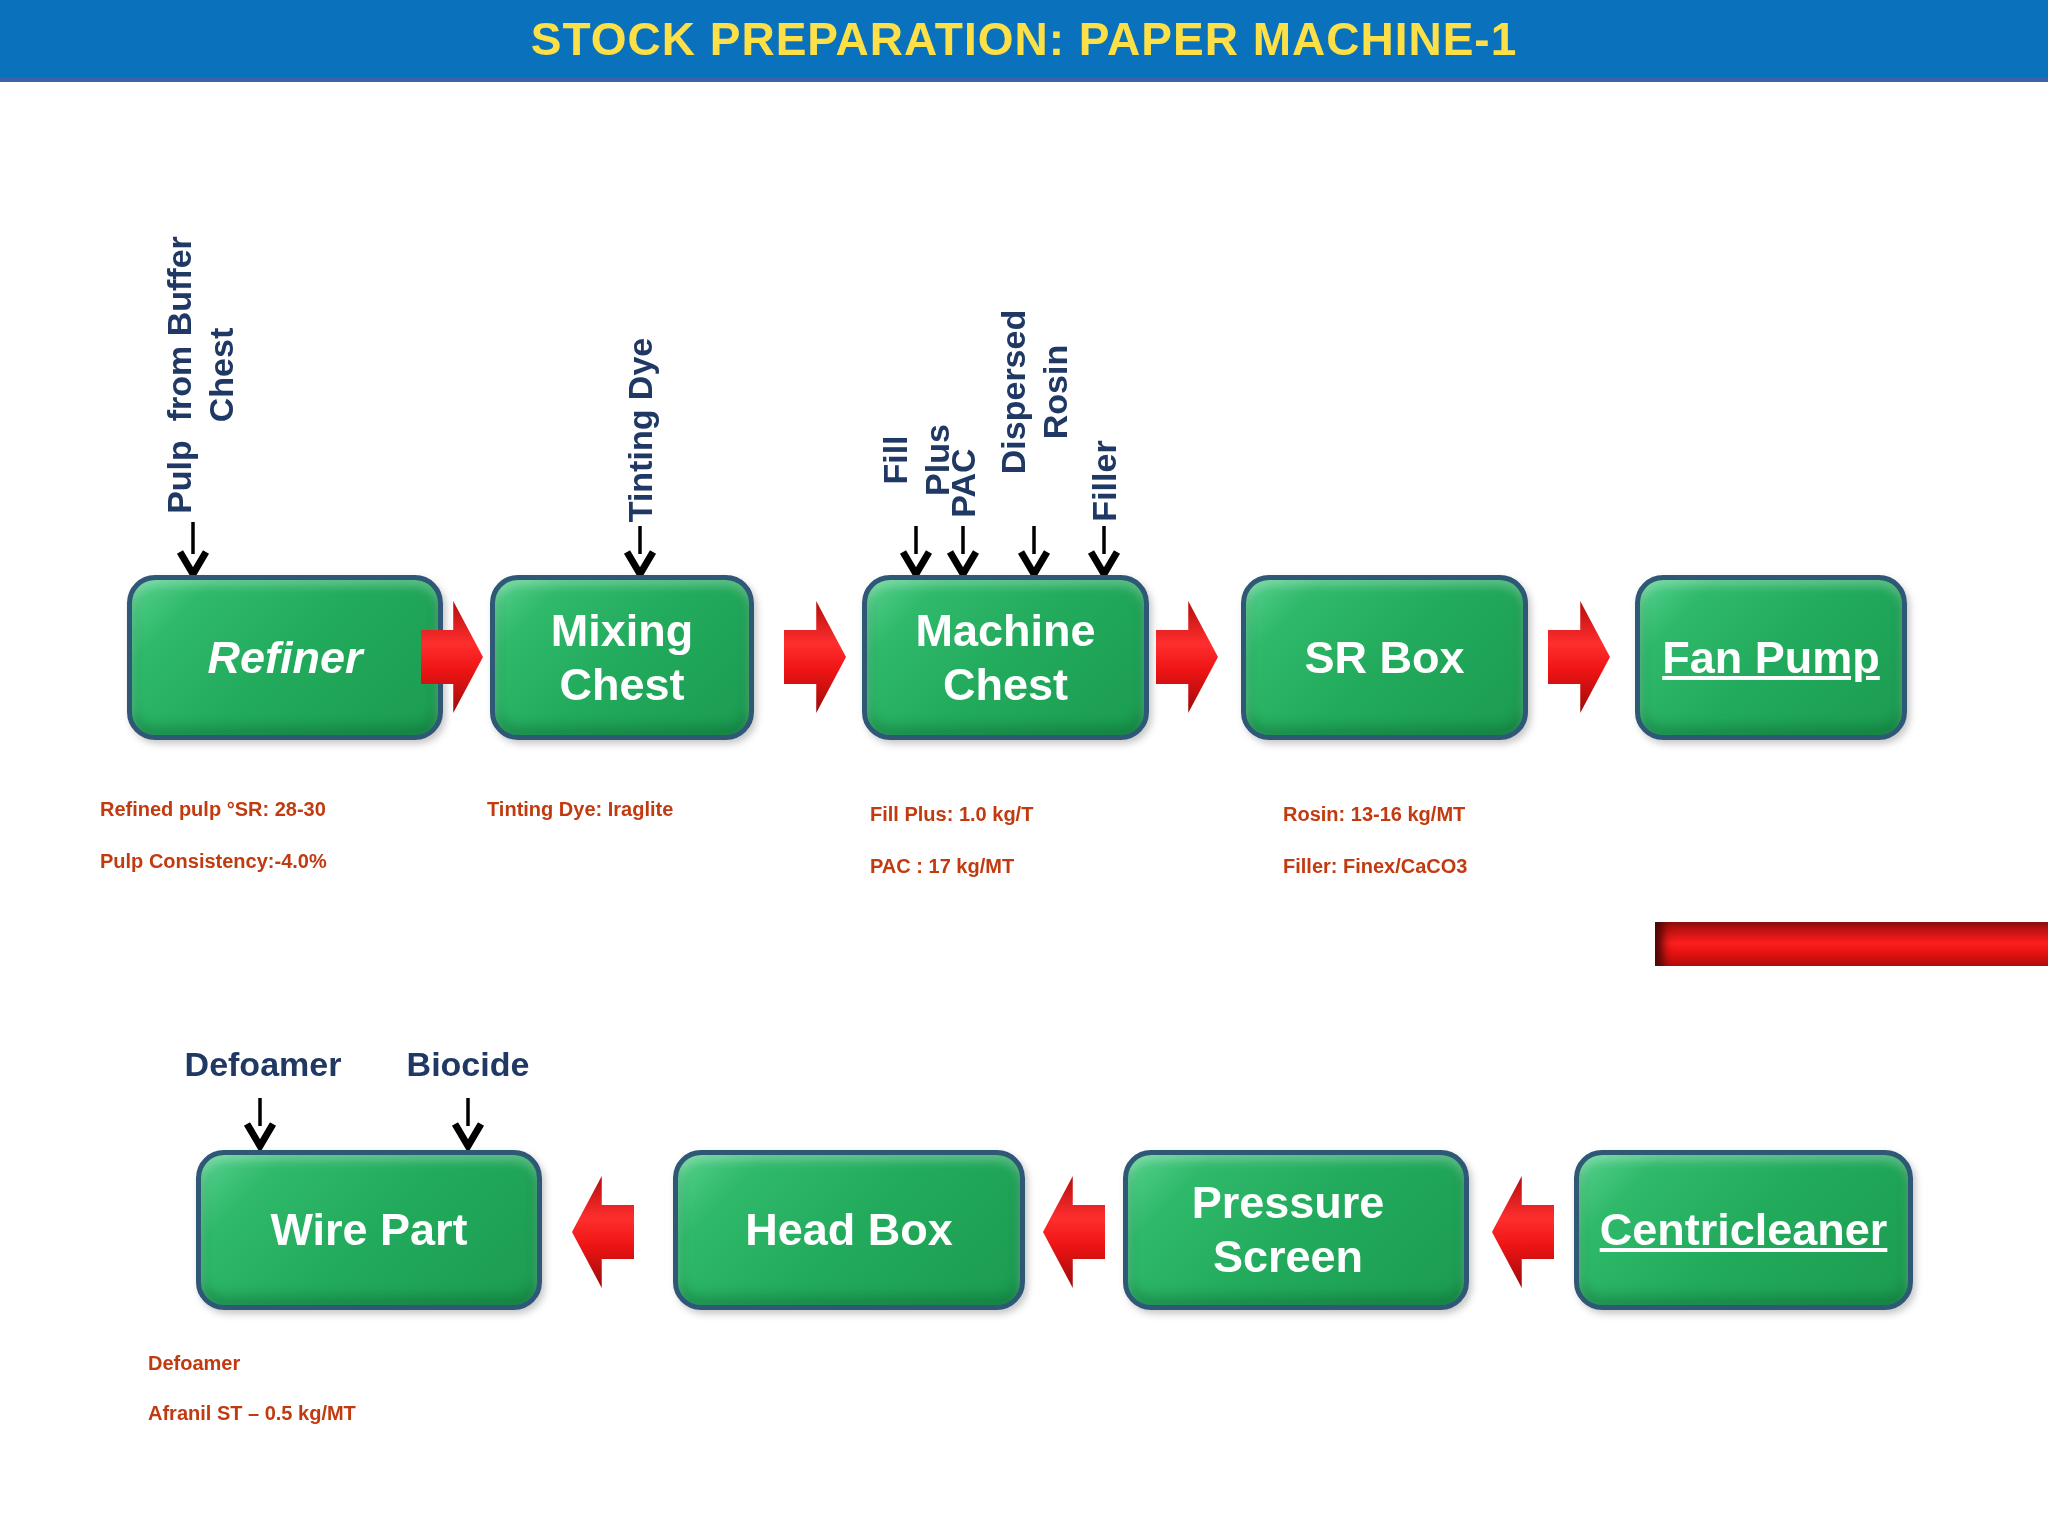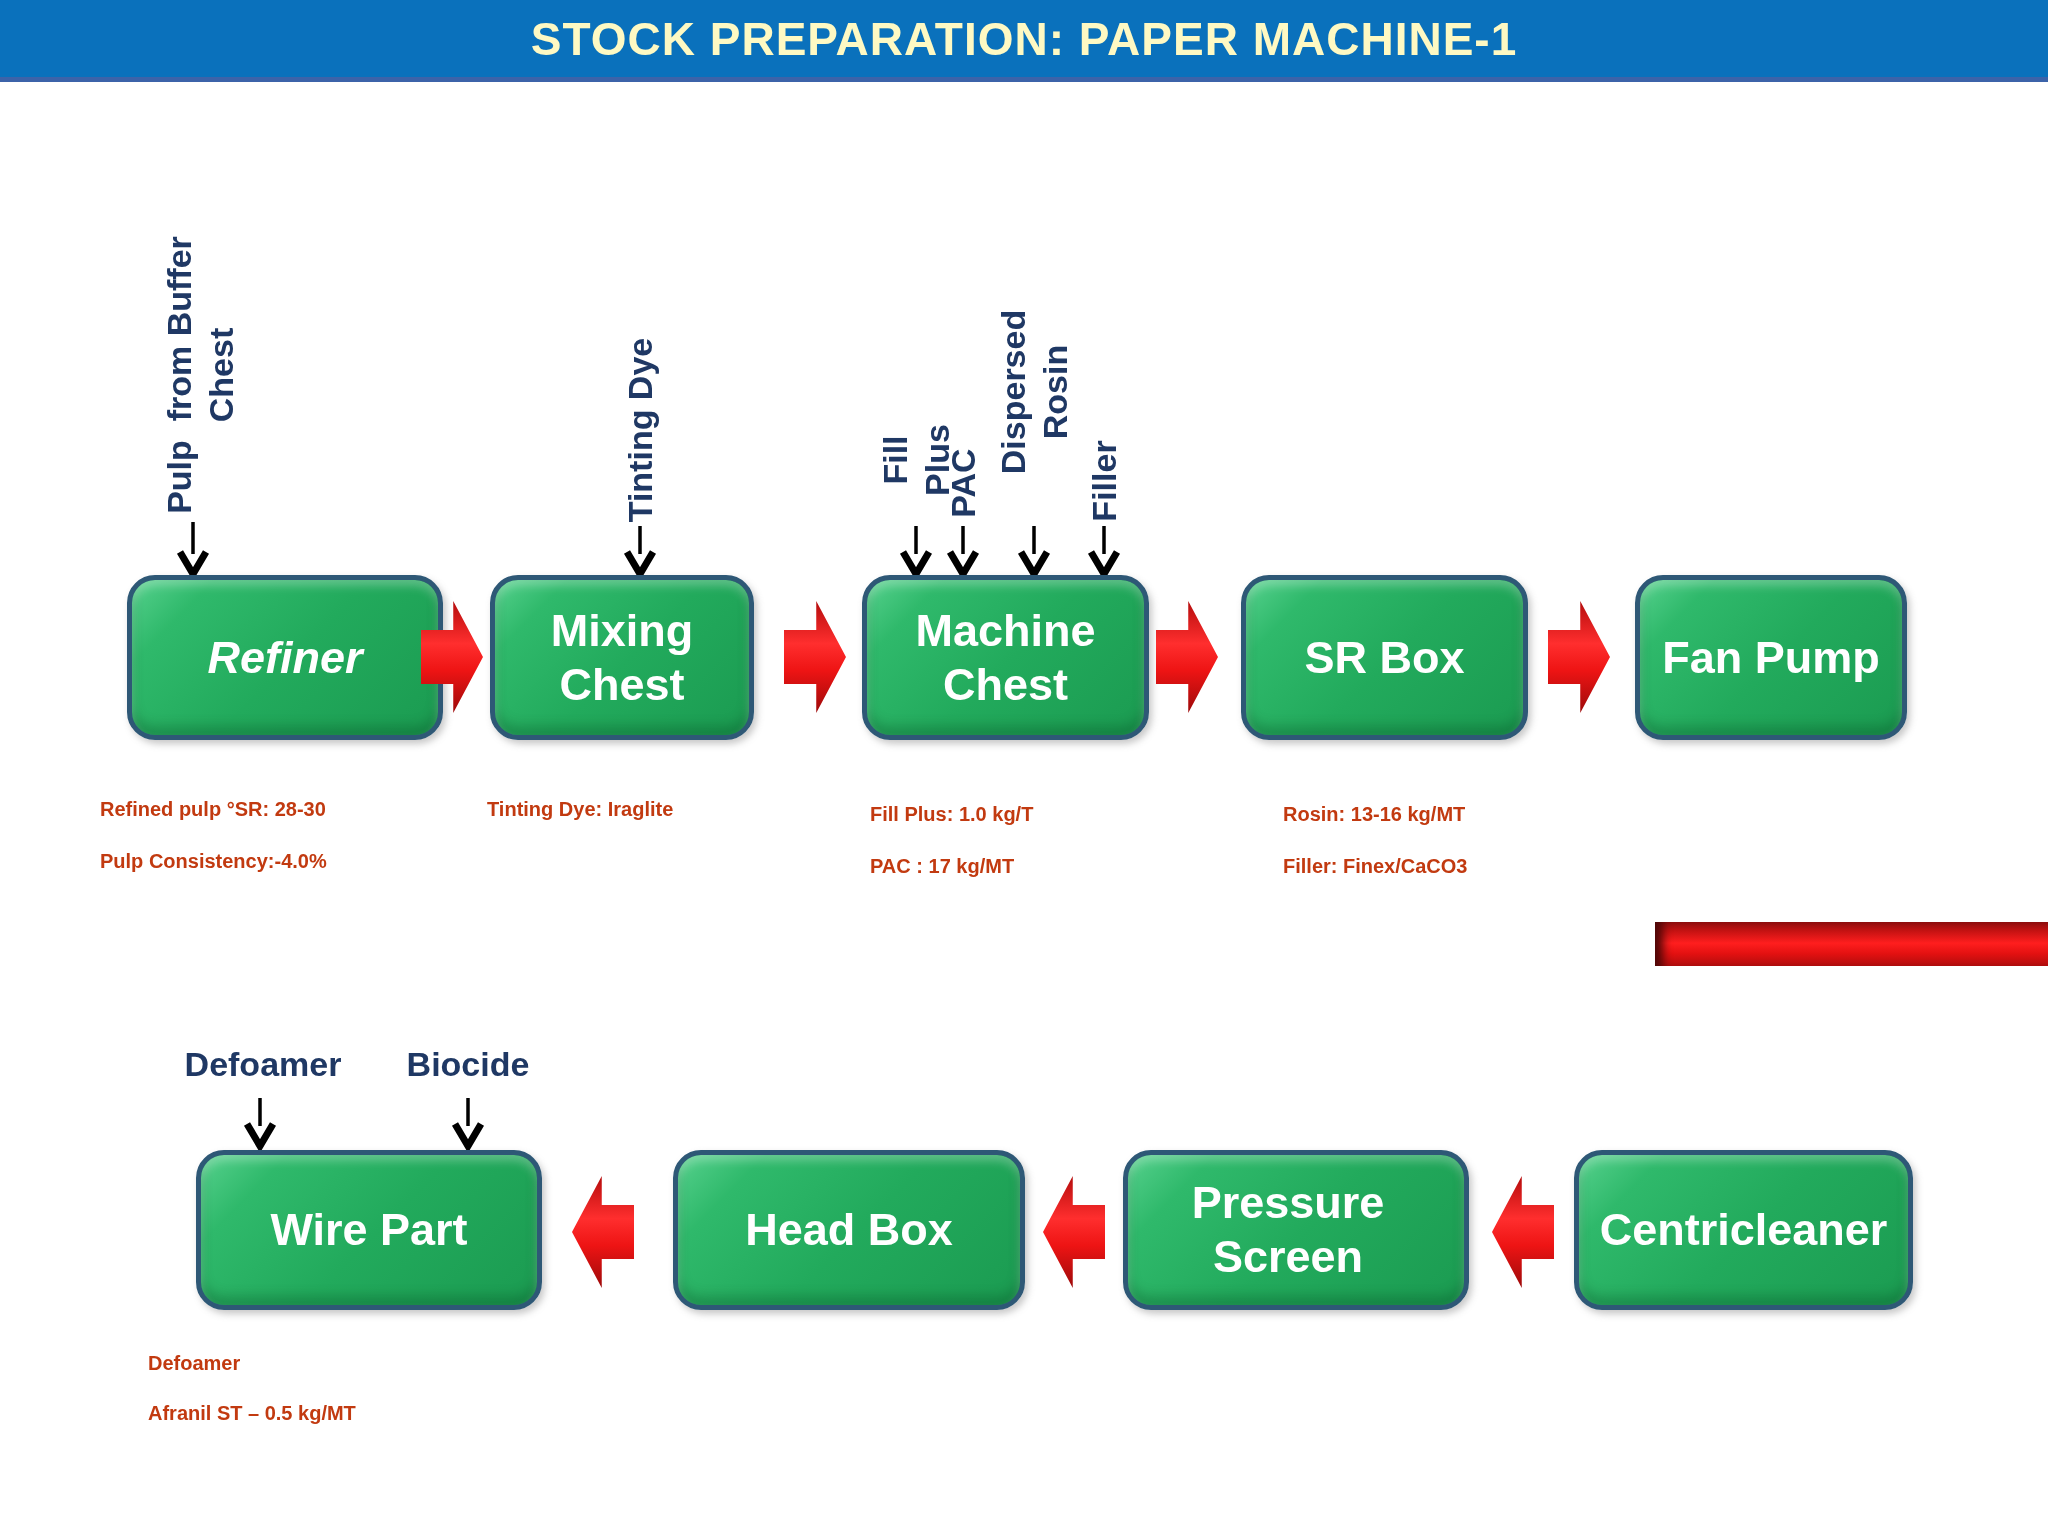--- a/index.html
+++ b/index.html
@@ -17,34 +17,34 @@
     position:relative;width:2048px;height:1536px;background:#ffffff;overflow:hidden;
   }
   
   .title-bar{
     position:absolute;left:0;top:0;width:2048px;height:82px;
     background:var(--header-blue,#0A71BC);
     border-bottom:5px solid #3C63A9;
     display:flex;align-items:center;justify-content:center;
   }
   .title-bar h1{
-    color:#fef9c3;font-size:46px;font-weight:bold;letter-spacing:1px;white-space:nowrap;
+    color:#fde047;font-size:46px;font-weight:bold;letter-spacing:1px;white-space:nowrap;
   }
   
   .pbox{
     position:absolute;height:165px;
     background:linear-gradient(135deg,#56d18d 0%,#2fb96b 18%,#22aa5c 52%,#1b9b51 100%);
     border:5px solid var(--box-border,#2E5876);
     border-radius:28px;
     box-shadow:inset 0 6px 10px rgba(255,255,255,0.28), inset 0 -9px 12px rgba(0,60,25,0.28), 3px 4px 7px rgba(110,110,110,0.38);
     display:flex;align-items:center;justify-content:center;text-align:center;
     color:#ffffff;font-size:45px;font-weight:bold;line-height:54px;
     padding:0 28px;
   }
-  .pbox.pad-sm{padding:0 8px;}
+  .pbox.pad-sm{padding:0 8px;text-decoration:underline;}
   .row2{height:160px;}
   
   .flow-arrow{
     position:absolute;width:62px;height:112px;
     background:linear-gradient(180deg,#b50d0d 0%,#ff2e2e 38%,#ee1414 62%,#9d0a0a 100%);
   }
   .flow-arrow.right{
     clip-path:polygon(0% 26%,52% 26%,52% 0%,100% 50%,52% 100%,52% 74%,0% 74%);
   }
   .flow-arrow.left{

